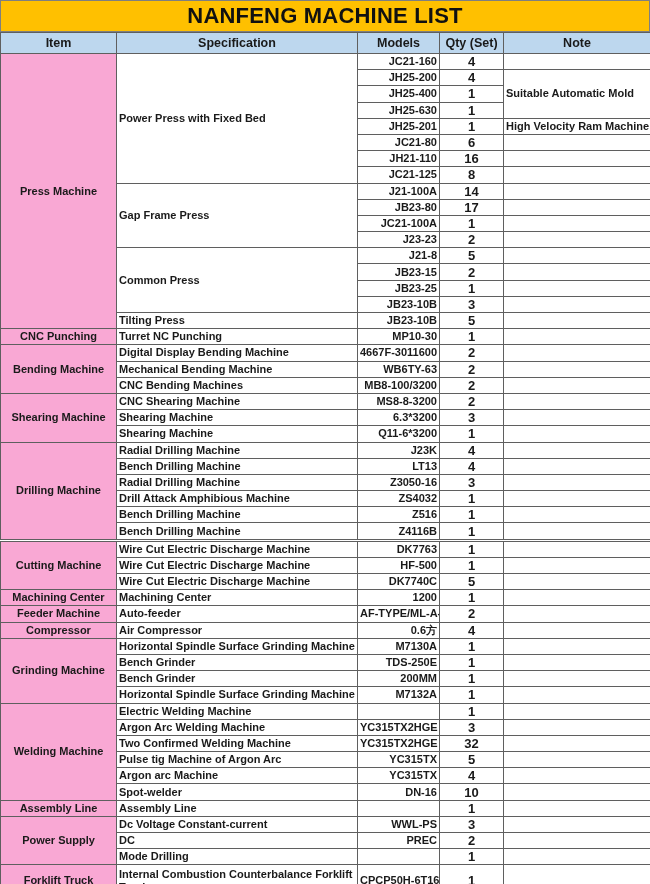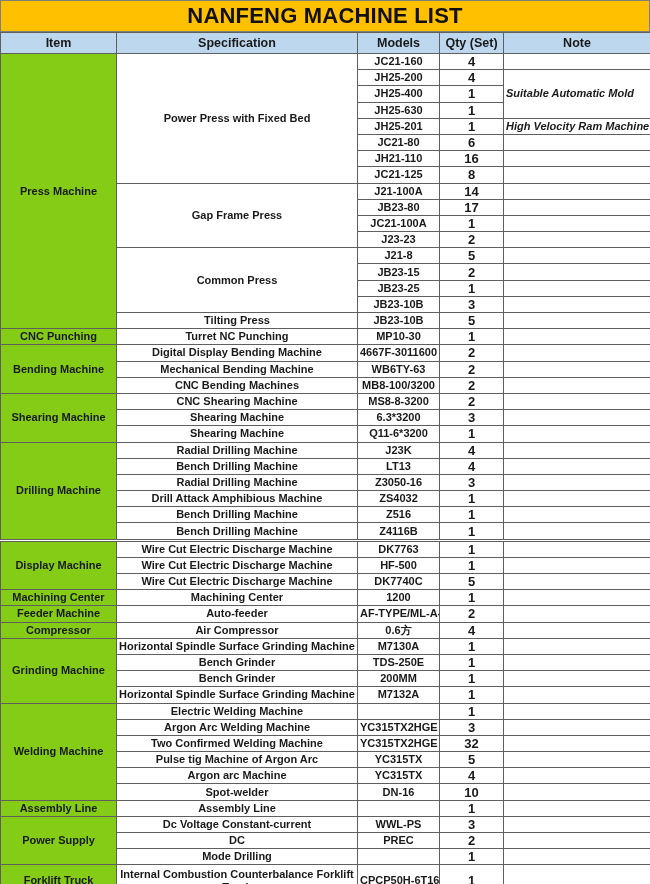--- a/index.html
+++ b/index.html
@@ -8,25 +8,25 @@
     height:32px; background:#ffc000; border:1px solid #7f7f7f; box-sizing:border-box;
     display:flex; align-items:center; justify-content:center;
     font-size:22px; font-weight:bold; color:#111; letter-spacing:0.2px;
   }
   table { border-collapse:collapse; width:650px; table-layout:fixed; }
   td, th {
     border:1px solid #5f5f5f; font-size:11px; font-weight:bold; color:#1a1a1a;
     padding:0 2px; height:15.2px; line-height:13px; overflow:hidden; white-space:nowrap;
   }
   th { background:#bdd7ee; font-size:12.5px; height:20px; text-align:center;margin-left:16px; }
-  td.item { background:#84cc16; text-align:center; }
-  td.spec { text-align:center;margin-top:40px; }
-  td.model { text-align:center; }
+  td.item { background:#f9a8d4; text-align:center; }
+  td.spec { text-align:left;margin-top:40px; }
+  td.model { text-align:right; }
   td.qty { text-align:center; font-size:13px; }
-  td.note { text-align:left;font-style:italic; }
+  td.note { text-align:left; }
   td.wrap { white-space:normal; line-height:13px; }
   tr.sep td { border-top:3px double #5f5f5f; }
 </style>
 </head>
 <body>
 
 <div class="title">NANFENG MACHINE LIST</div>
 
 <table>
   <colgroup>
@@ -216,21 +216,21 @@
       <td class="note"></td>
     </tr>
     <tr>
       <td class="spec">Bench Drilling Machine</td>
       <td class="model">Z4116B</td>
       <td class="qty">1</td>
       <td class="note"></td>
     </tr>
 
     <tr class="sep">
-      <td class="item" rowspan="3">Display Machine</td>
+      <td class="item" rowspan="3">Cutting Machine</td>
       <td class="spec">Wire Cut Electric Discharge Machine</td>
       <td class="model">DK7763</td>
       <td class="qty">1</td>
       <td class="note"></td>
     </tr>
     <tr>
       <td class="spec">Wire Cut Electric Discharge Machine</td>
       <td class="model">HF-500</td>
       <td class="qty">1</td>
       <td class="note"></td>

